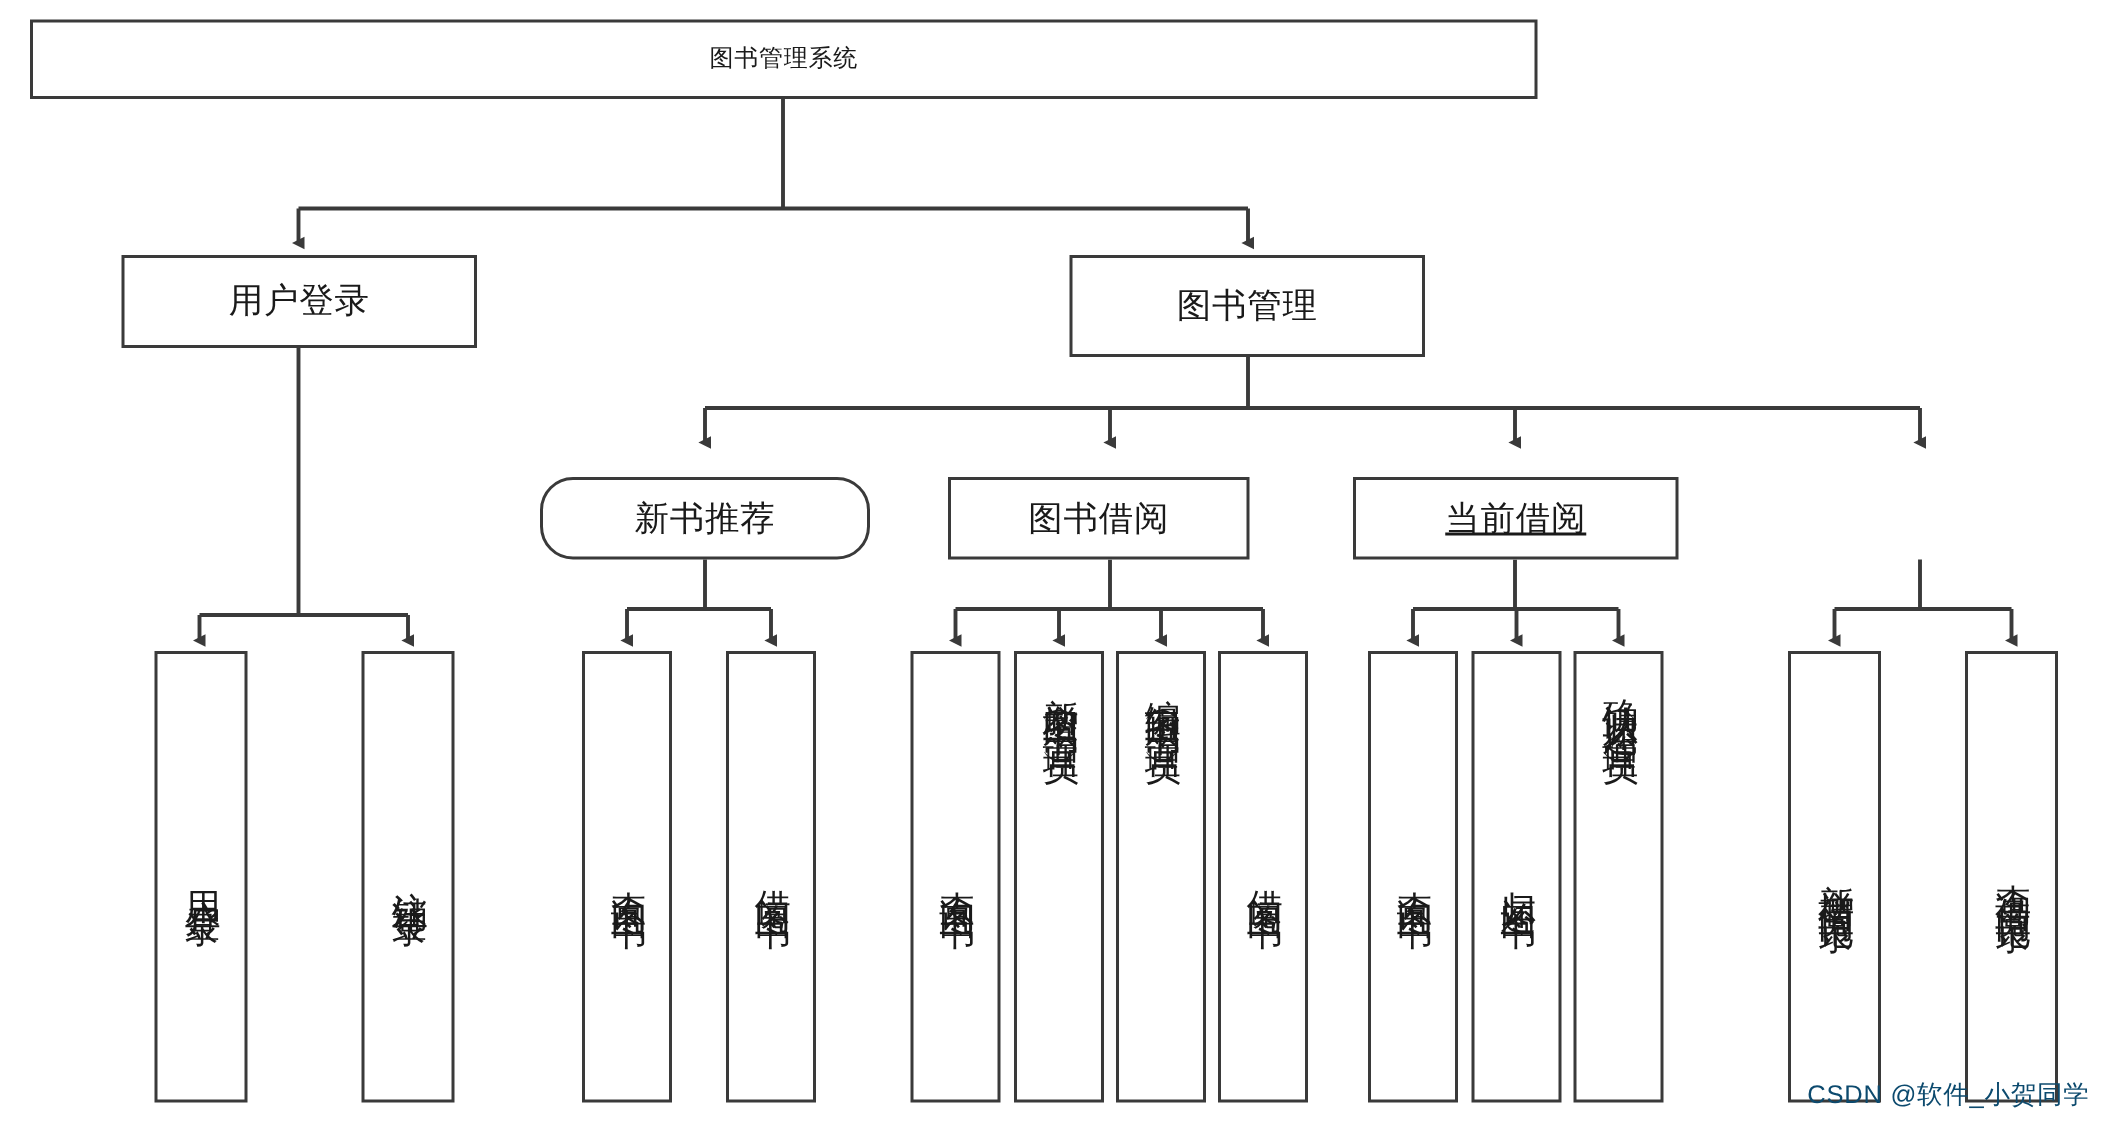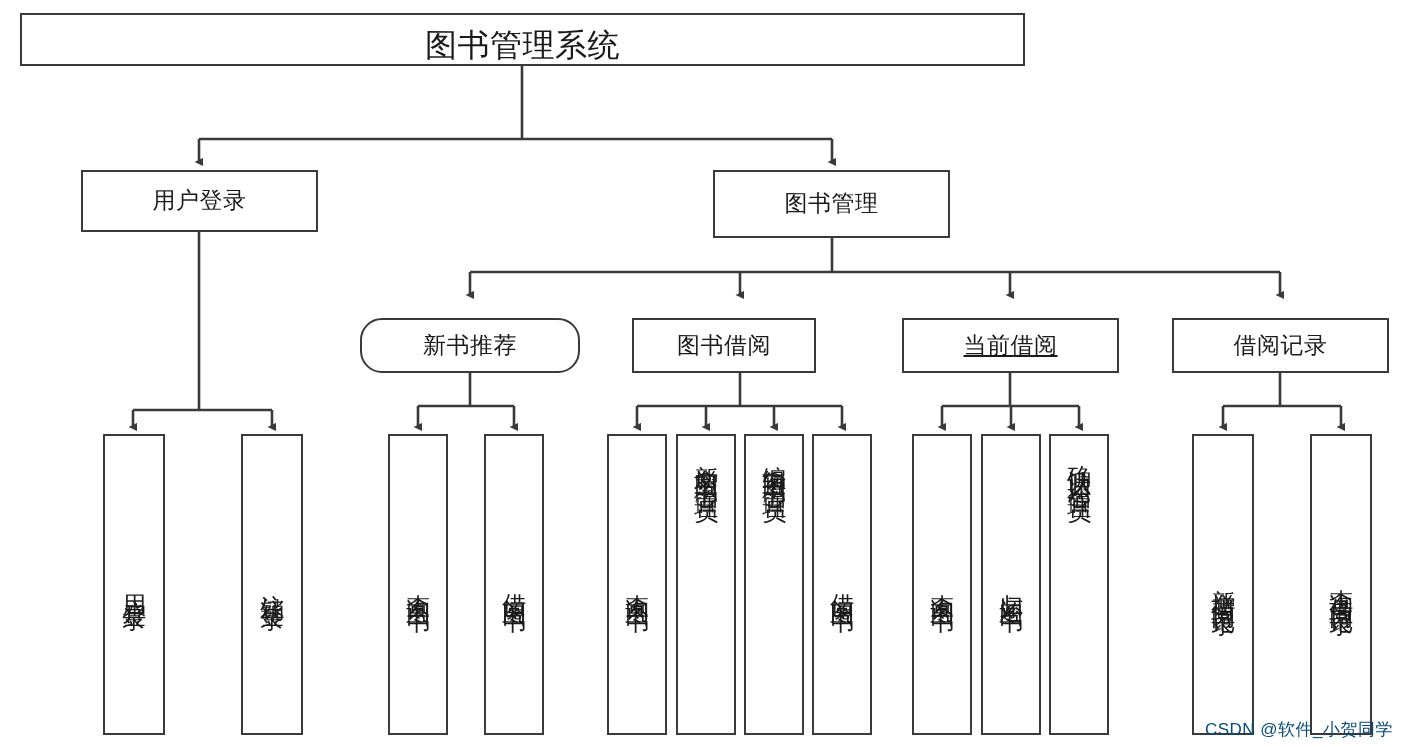--- a/index.html
+++ b/index.html
@@ -32,22 +32,21 @@
     align-items: center;
     justify-content: center;
     color: #1a1a1a;
   }
   .node-h {
     font-size: 23px;
     letter-spacing: 0.5px;
     line-height: 1.2;
   }
   .node-root {
-    font-size: 32px;
-    align-items: flex-end;
+    font-size: 16px;
   }
   .node-v {
     writing-mode: vertical-rl;
     text-orientation: upright;
     font-size: 24px;
     letter-spacing: 5px;
     line-height: 1.1;
     align-items: center;
     justify-content: flex-start;
     padding-top: 10px;
@@ -132,31 +131,28 @@
   </div>
 
   <div class="node node-h" style="left:713px; top:170px; width:237px; height:68px;">
     <span>图书管理</span>
   </div>
 
   <div class="node node-h" style="left:360px; top:318px; width:220px; height:55px;border-radius:22px;">
     <span>新书推荐</span>
   </div>
 
-  <div class="node node-h" style="left:632px; top:318px; width:184px; height:55px;">
+  <div class="node node-h" style="left:632px; top:318px; width:201px; height:55px;">
     <span>图书借阅</span>
   </div>
 
   <div class="node node-h" style="left:902px; top:318px; width:217px; height:55px;text-decoration:underline;">
     <span>当前借阅</span>
   </div>
 
-  <div class="node node-h" style="left:1172px; top:318px; width:217px; height:55px;">
-    <span>借阅记录</span>
-  </div>
 
   <div class="node node-v vcenter" style="left:103px; top:434px; width:62px; height:301px;">
     <span>用户登录</span>
   </div>
 
   <div class="node node-v vcenter" style="left:241px; top:434px; width:62px; height:301px;">
     <span>注销登录</span>
   </div>
 
   <div class="node node-v vcenter" style="left:388px; top:434px; width:60px; height:301px;">

